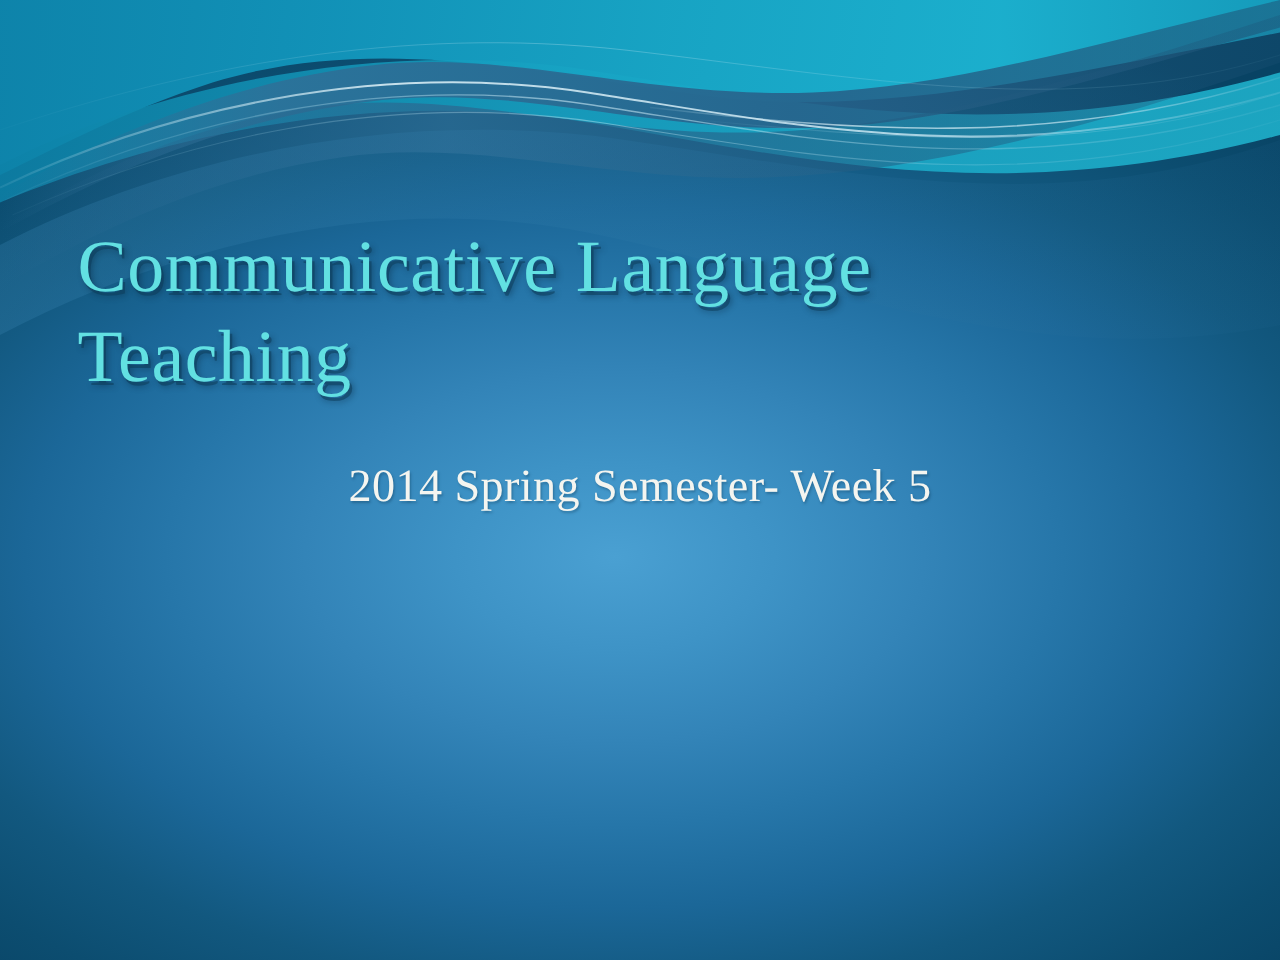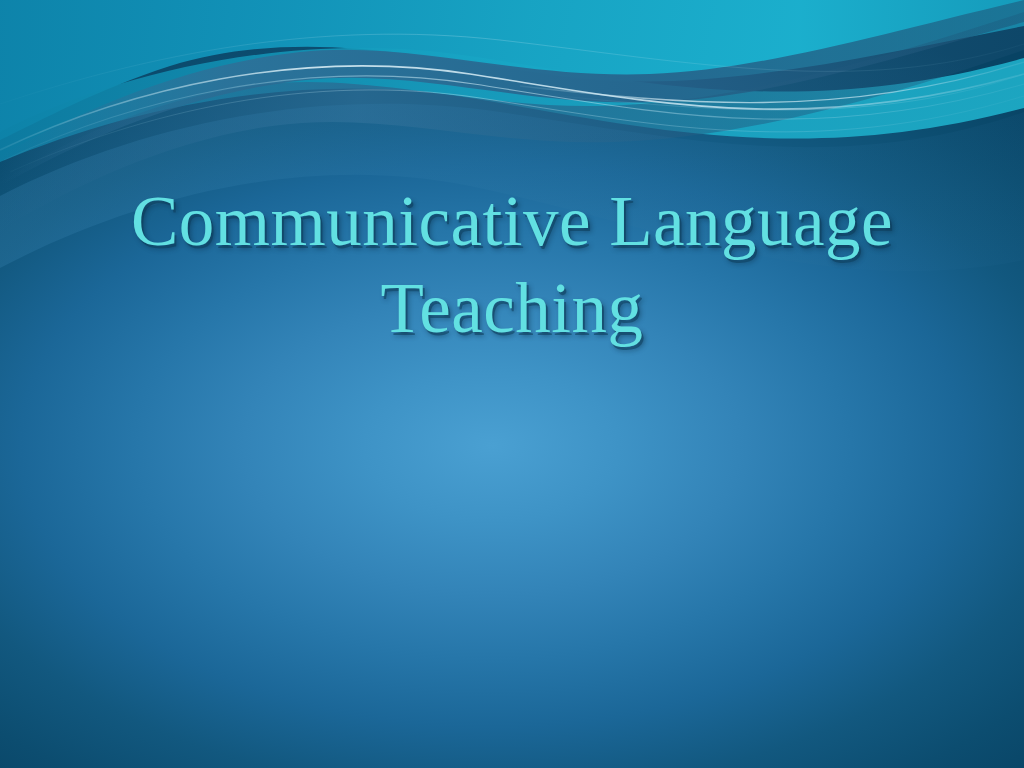--- a/index.html
+++ b/index.html
@@ -44,22 +44,21 @@
     top: 0;
     width: 1024px;
     height: 768px;
   }
 
   #title {
     position: absolute;
     left: 62px;
     top: 178px;
     width: 900px;
-    text-align: center;
-    font-size: 71px;
+    font-size: 59px;
     line-height: 1.22;
     font-weight: 400;
     letter-spacing: 0.5px;
     color: #62E0E2;
     text-shadow:
       2px 3px 0 rgba(12, 60, 90, 0.55),
       3px 4px 5px rgba(8, 40, 64, 0.45);
     white-space: pre-line;
   }
 
@@ -166,15 +165,16 @@
              C 650,124 812,160 1024,96" fill="none" stroke="url(#hiLine2)" stroke-width="0.9" opacity="0.7"></path>
     <path d="M0,104 C 150,54 320,20 500,40
              C 690,62 860,96 1024,44" fill="none" stroke="url(#hiLine2)" stroke-width="0.8" opacity="0.5"></path>
     <path d="M520,86 C 680,104 840,120 1024,62" fill="none" stroke="url(#hiLine)" stroke-width="1.3" opacity="0.8"></path>
     <path d="M560,96 C 720,112 880,124 1024,74" fill="none" stroke="url(#hiLine2)" stroke-width="0.9" opacity="0.55"></path>
   </svg>
 
   <div class="text-layer">
     <div id="title">Communicative Language
 Teaching</div>
+    <div id="subtitle">2014 Spring Semester- Week 5</div>
   </div>
 
 </div>
 
 </body></html>

